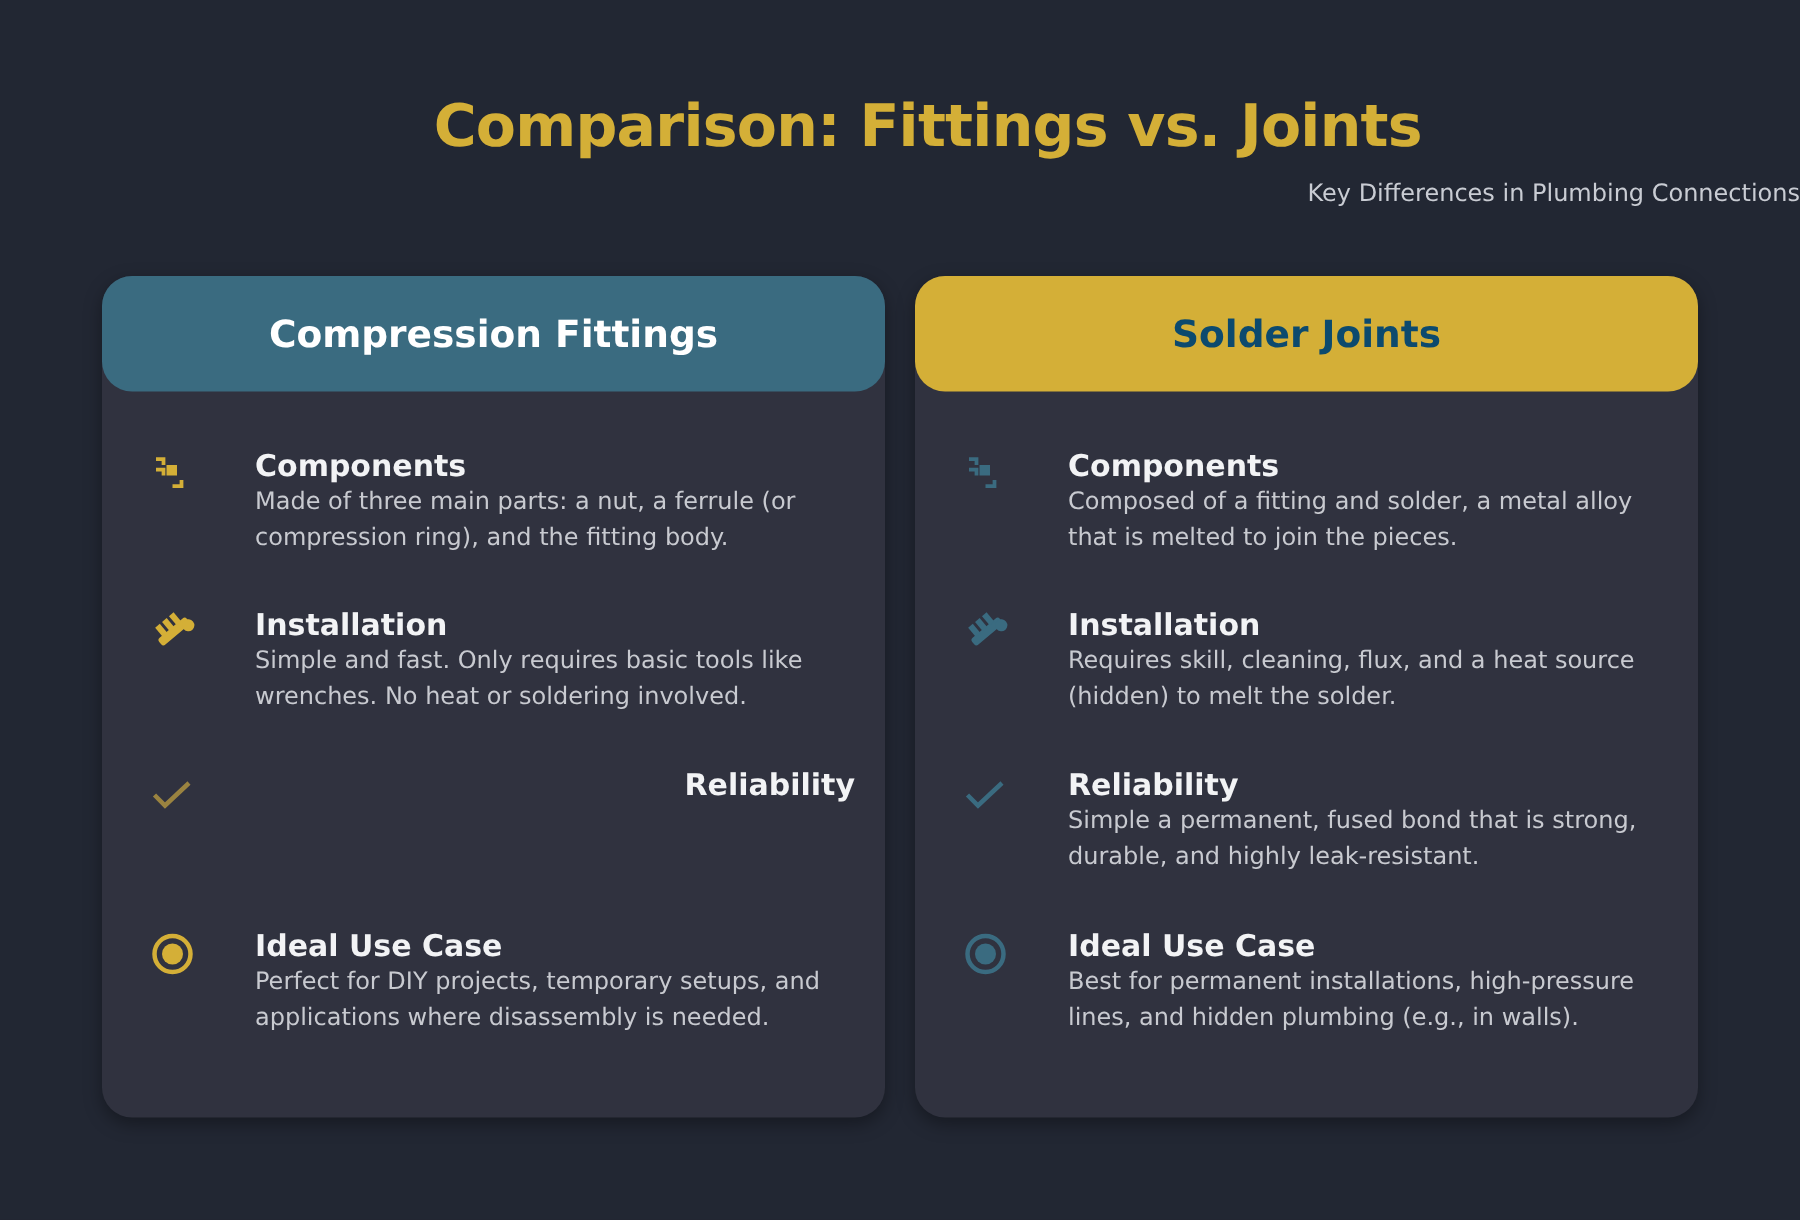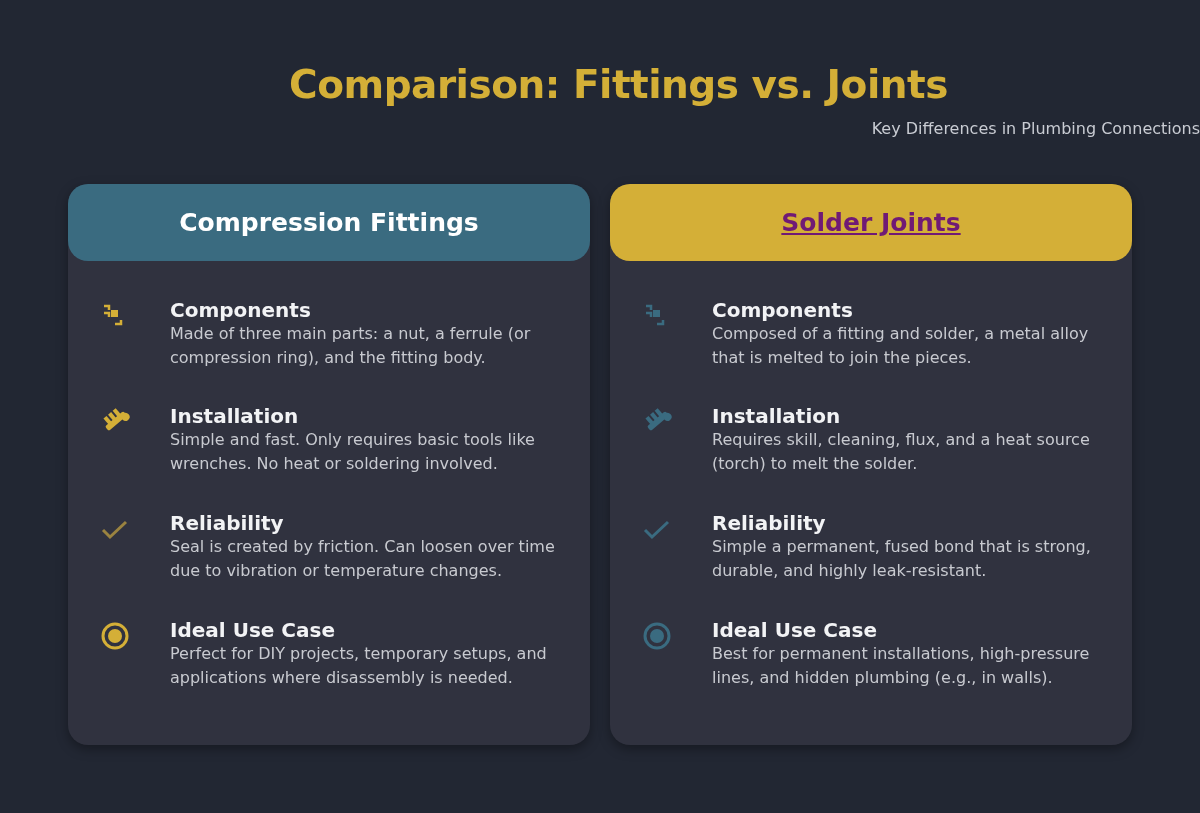--- a/index.html
+++ b/index.html
@@ -24,21 +24,21 @@
     box-shadow: 0 4px 12px rgba(0,0,0,0.35);
   }
   .card.left { left: 68px; }
   .card.right { left: 610px; }
   .card-header {
     height: 77px; border-radius: 20px;
     display: flex; align-items: center; justify-content: center;
     font-size: 25px; font-weight: bold;
   }
   .left .card-header { background: #3a6b80; color: #ffffff; }
-  .right .card-header { background: #d4af37; color: #701a75; text-decoration: underline; }
+  .right .card-header { background: #d4af37; color: #0c4a6e; }
   .item {
     position: absolute; left: 32px; right: 20px;
     display: flex; align-items: flex-start; justify-content: space-between;
   }
   .icon { width: 34px; height: 30px; margin-top: 0; flex: 0 0 34px; }
   .icon svg { display: block; }
   .item-body { margin-left: 8px; }
   .item-title { color: #f2f3f5; font-size: 20px; font-weight: bold; line-height: 24px; }
   .item-desc { color: #c8cad0; font-size: 16px; line-height: 24px; width: 400px; }
 </style>
@@ -85,21 +85,20 @@
   </div>
 
   <div class="item" style="top:327px">
     <div class="icon">
       <svg width="30" height="30" viewBox="0 0 30 30" style="margin-top:4px">
         <path d="M3 15 L10 22 L26 7" stroke="#9a8340" stroke-width="3" fill="none"></path>
       </svg>
     </div>
     <div class="item-body">
       <div class="item-title">Reliability</div>
-      <div class="item-desc">Seal is created by friction. Can loosen over time due to vibration or temperature changes.</div>
     </div>
   </div>
 
   <div class="item" style="top:434px">
     <div class="icon">
       <svg width="32" height="32" viewBox="0 0 32 32" style="margin-top:3px">
         <circle cx="15" cy="15" r="12" stroke="#d4af37" stroke-width="3" fill="none"></circle>
         <circle cx="15" cy="15" r="7" fill="#d4af37"></circle>
       </svg>
     </div>
@@ -135,21 +134,21 @@
           <rect x="4" y="12" width="24" height="6" rx="2"></rect>
           <rect x="8" y="5" width="4" height="8"></rect>
           <rect x="14" y="5" width="4" height="8"></rect>
           <rect x="20" y="5" width="4" height="8"></rect>
           <circle cx="26" cy="18" r="4"></circle>
         </g>
       </svg>
     </div>
     <div class="item-body">
       <div class="item-title">Installation</div>
-      <div class="item-desc">Requires skill, cleaning, flux, and a heat source (torch) to melt the solder.</div>
+      <div class="item-desc">Requires skill, cleaning, flux, and a heat source (hidden) to melt the solder.</div>
     </div>
   </div>
 
   <div class="item" style="top:327px">
     <div class="icon">
       <svg width="30" height="30" viewBox="0 0 30 30" style="margin-top:4px">
         <path d="M3 15 L10 22 L26 7" stroke="#3a6b80" stroke-width="3" fill="none"></path>
       </svg>
     </div>
     <div class="item-body">

